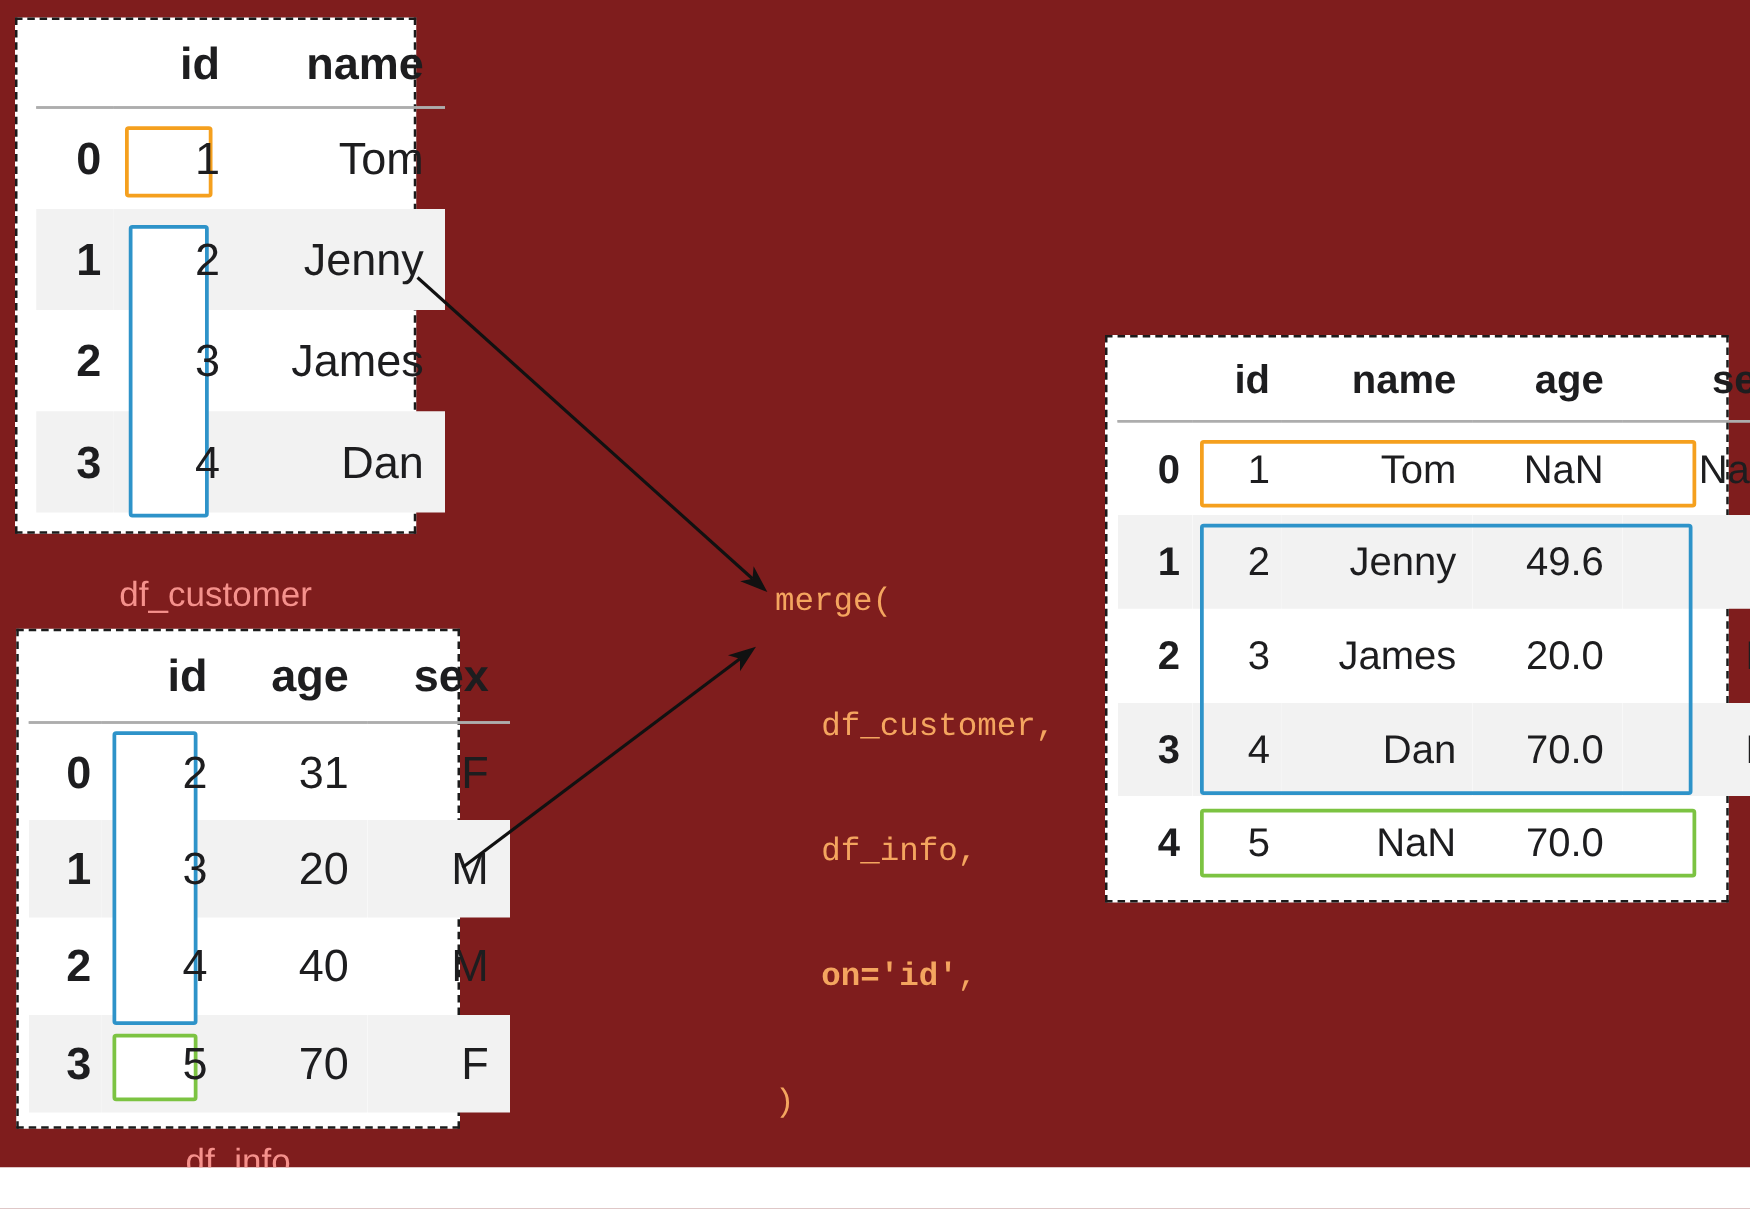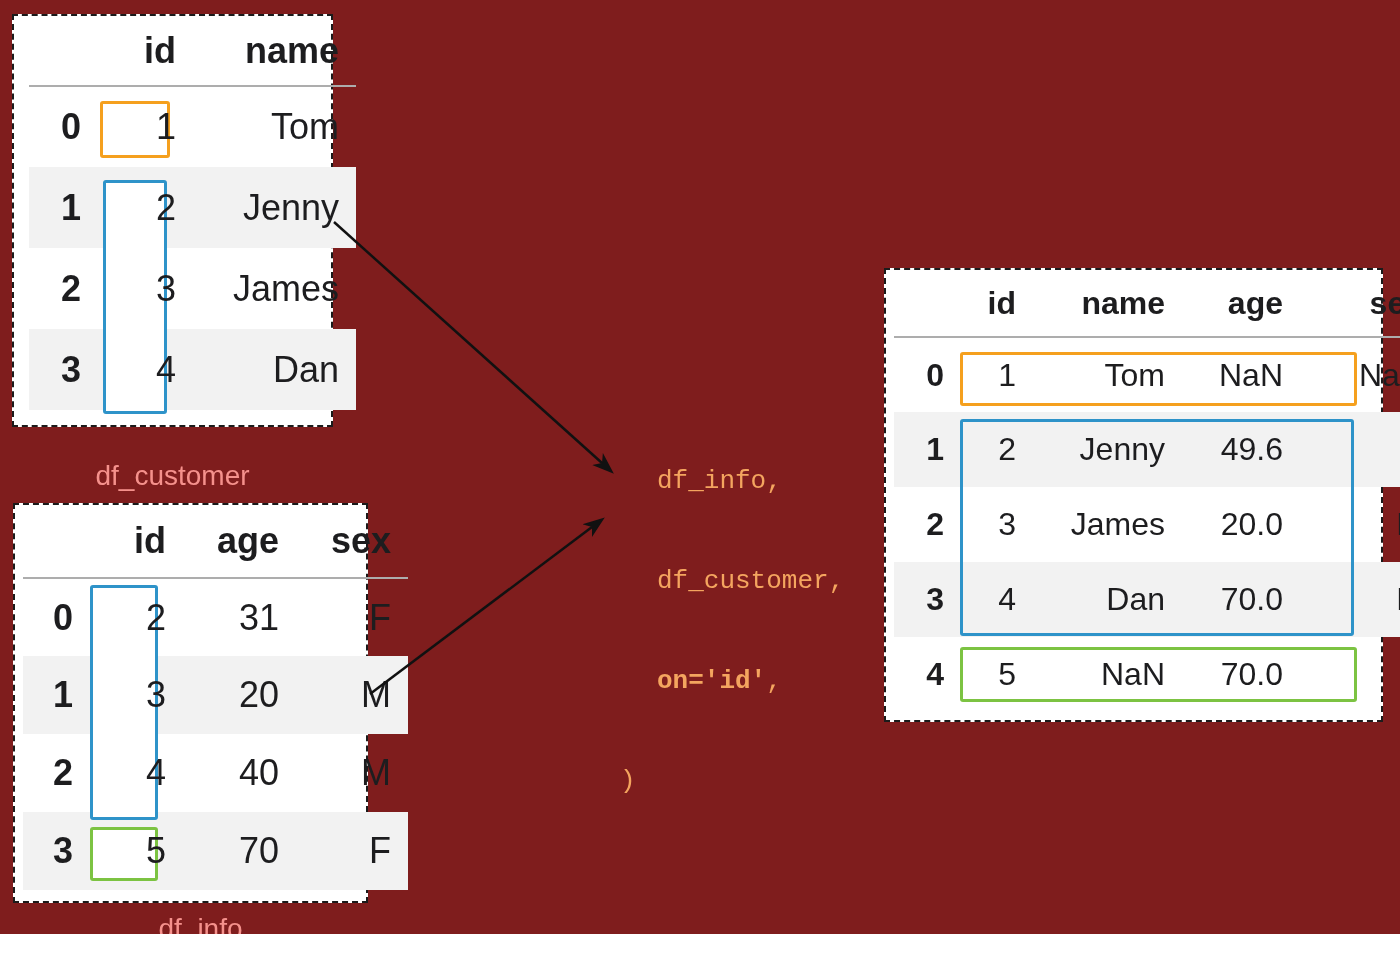--- a/index.html
+++ b/index.html
@@ -131,35 +131,36 @@
           </tr>
           <tr>
             <td class="c-idx idx">3</td>
             <td class="c-0">5</td>
             <td class="c-1">70</td>
             <td class="c-2">F</td>
           </tr>
         </tbody>
       </table>
   </div>
-  <div class="tbl-label" style="left:23px;top:913px;width:355px;">df_info</div>
+  <div class="tbl-label" style="left:13px;top:913px;width:355px;">df_info</div>
 
   <svg id="arrows" width="1400" height="967" viewBox="0 0 1400 967">
     <defs>
       <marker id="ah" markerUnits="userSpaceOnUse" markerWidth="26" markerHeight="20" refX="6" refY="9" orient="auto">
         <path d="M0,1 L22,9 L0,17 L6,9 Z" fill="var(--arrow,#111)"></path>
       </marker>
     </defs>
     <line x1="334" y1="222" x2="602" y2="463" stroke="var(--arrow,#111)" stroke-width="2.5" marker-end="url(#ah)"></line>
     <line x1="370" y1="694" x2="592" y2="527" stroke="var(--arrow,#111)" stroke-width="2.5" marker-end="url(#ah)"></line>
   </svg>
 
   <div class="code">
+    <div><span>merge(</span></div>
+    <div class="ind"><span>df_customer,</span></div>
     <div class="ind"><span>df_info,</span></div>
-    <div class="ind"><span>df_customer,</span></div>
     <div class="ind"><b>on='id'</b><span>,</span></div>
     <div><span>)</span></div>
   </div>
 
   <div class="panel" id="p3" style="left:884px;top:268px;width:499px;height:454px;">
     <div class="hl hl-orange" style="left:74px;top:82px;width:397px;height:54px;"></div>
     <div class="hl hl-blue" style="left:74px;top:149px;width:394px;height:217px;"></div>
     <div class="hl hl-green" style="left:74px;top:377px;width:397px;height:55px;"></div>
     <table class="df" id="t3">
         <thead>

